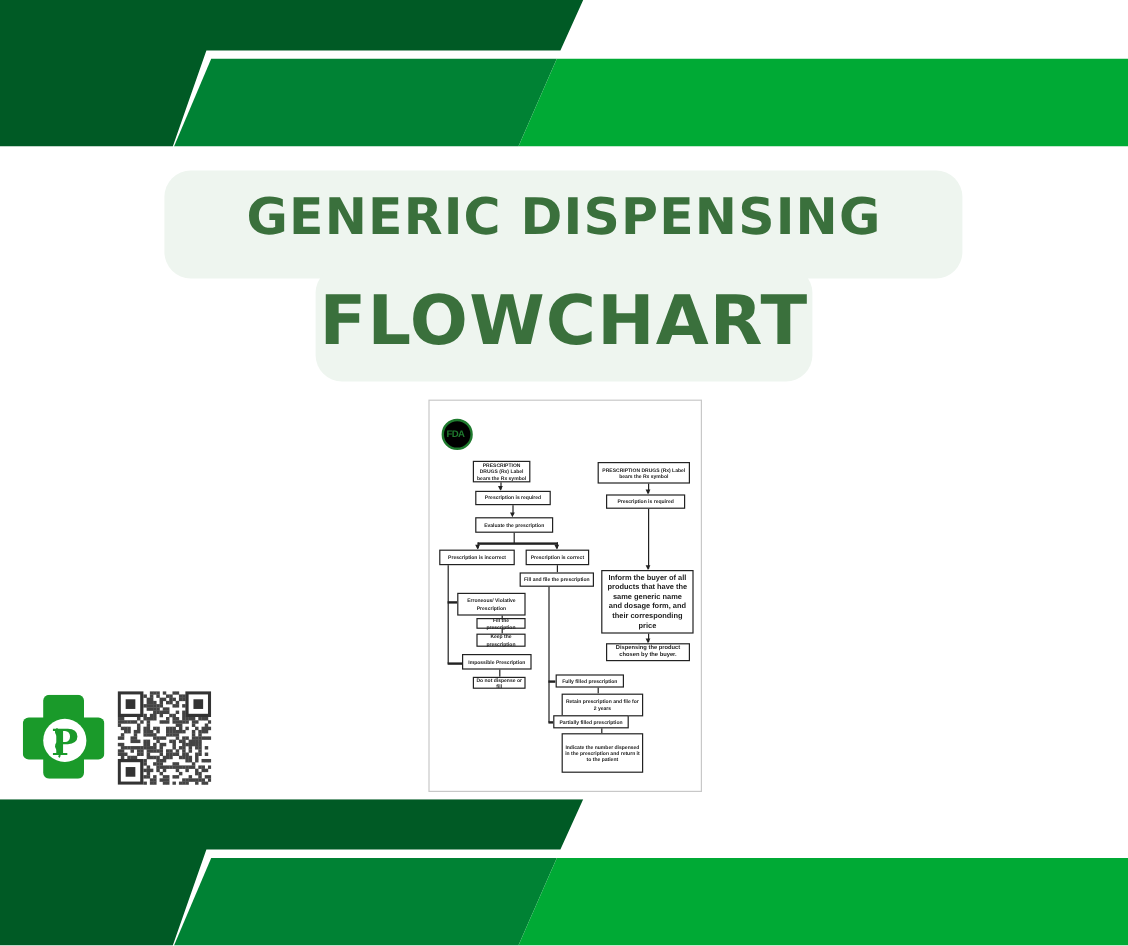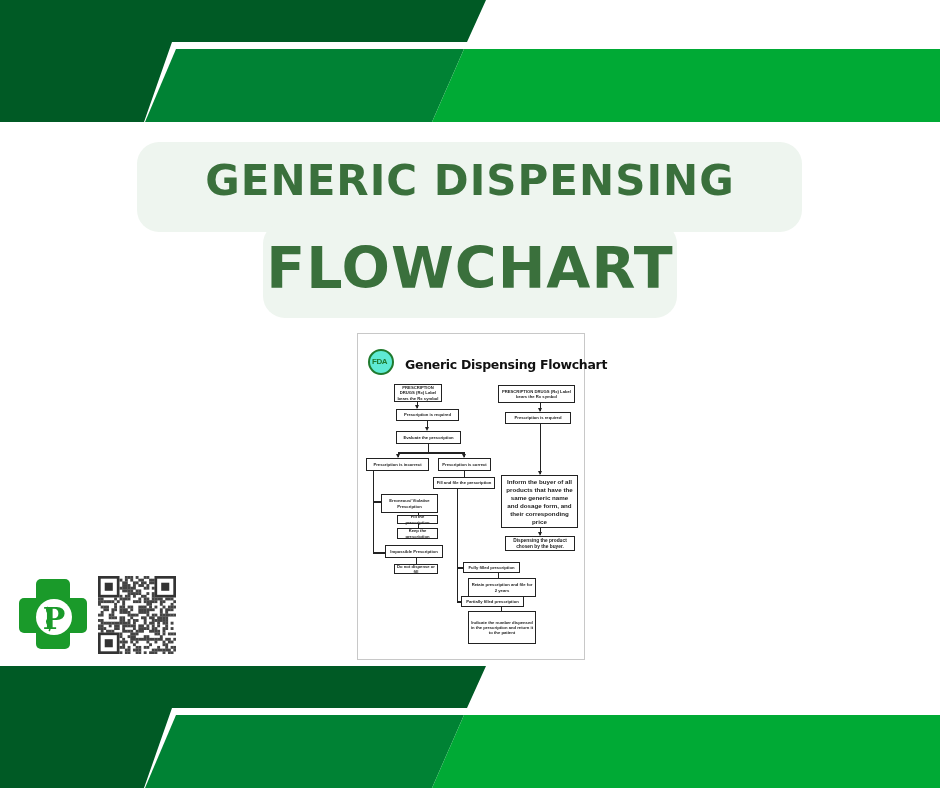--- a/index.html
+++ b/index.html
@@ -14,21 +14,21 @@
   #hl2 { left:263px; top:222px; width:414px; height:96px; border-radius:22px; }
   .title-line { position:absolute; left:0; width:940px; text-align:center; color:#3a703c;
     font-family:"DejaVu Sans", sans-serif; font-weight:bold; letter-spacing:1px; }
   #title1 { top:146px; font-size:42px; line-height:70px; }
   #title2 { top:233px; font-size:57px; line-height:70px; }
 
   #doc { position:absolute; left:357px; top:333px; width:228px; height:327px; background:#fff;
     border:1px solid #c8c8c8; box-sizing:border-box; }
   #doc-title { position:absolute; left:47px; top:23px; font-size:12.5px; font-weight:bold; color:#111;
     font-family:"DejaVu Sans", sans-serif; white-space:nowrap; letter-spacing:-0.3px; }
-  #fda-logo { position:absolute; left:10px; top:15px; width:26px; height:26px; border:2px solid #1f7a2e; border-radius:50%; box-sizing:border-box; background:#5eead4; }
+  #fda-logo { position:absolute; left:10px; top:15px; width:26px; height:26px; border:2px solid #1f7a2e; border-radius:50%; box-sizing:border-box; background:#000000; }
   #fda-logo span { position:absolute; left:2px; top:6px; font-size:8px; font-weight:bold; color:#1f7a2e; letter-spacing:-0.5px; font-family:"Liberation Sans", sans-serif; }
 
   .fb { position:absolute; border:1.2px solid #222; box-sizing:border-box; background:#fff; display:flex; align-items:center; justify-content:center;
     text-align:center; font-family:"Liberation Sans", sans-serif; font-weight:bold; color:#222; font-size:4.2px; line-height:5.2px; padding:0 1px; }
   .fb.big { font-size:6.2px; line-height:8px; border-width:1.5px; }
   .ln { position:absolute; background:#222; }
   .arw { position:absolute; width:0; height:0; border-left:2.5px solid transparent; border-right:2.5px solid transparent; border-top:4px solid #222; }
 
   #logo { position:absolute; left:19px; top:579px; width:68px; height:70px; }
   #qr { position:absolute; left:98px; top:576px; width:78px; height:78px; }
@@ -46,21 +46,20 @@
 
 <div class="title-hl" id="hl1"></div>
 <div class="title-hl" id="hl2"></div>
 <div class="title-line" id="title1">GENERIC DISPENSING</div>
 <div class="title-line" id="title2">FLOWCHART</div>
 
 <div id="doc">
   <div id="fda-logo">
       <span>FDA</span>
     </div>
-  <div id="doc-title">Generic Dispensing Flowchart</div>
 
   <div class="fb" style="left:36px;top:50px;width:48px;height:18px;">PRESCRIPTION DRUGS (Rx) Label bears the Rx symbol</div>
   <div class="ln" style="left:59px;top:68px;width:1px;height:6px;"></div>
   <div class="arw" style="left:57px;top:71px;"></div>
   <div class="fb" style="left:38px;top:75px;width:63px;height:12px;">Prescription is required</div>
   <div class="ln" style="left:69px;top:87px;width:1px;height:8px;"></div>
   <div class="arw" style="left:67px;top:93px;"></div>
   <div class="fb" style="left:38px;top:97px;width:65px;height:13px;">Evaluate the prescription</div>
   <div class="ln" style="left:70px;top:110px;width:1px;height:9px;"></div>
   <div class="ln" style="left:40px;top:118px;width:67px;height:1.5px;"></div>

